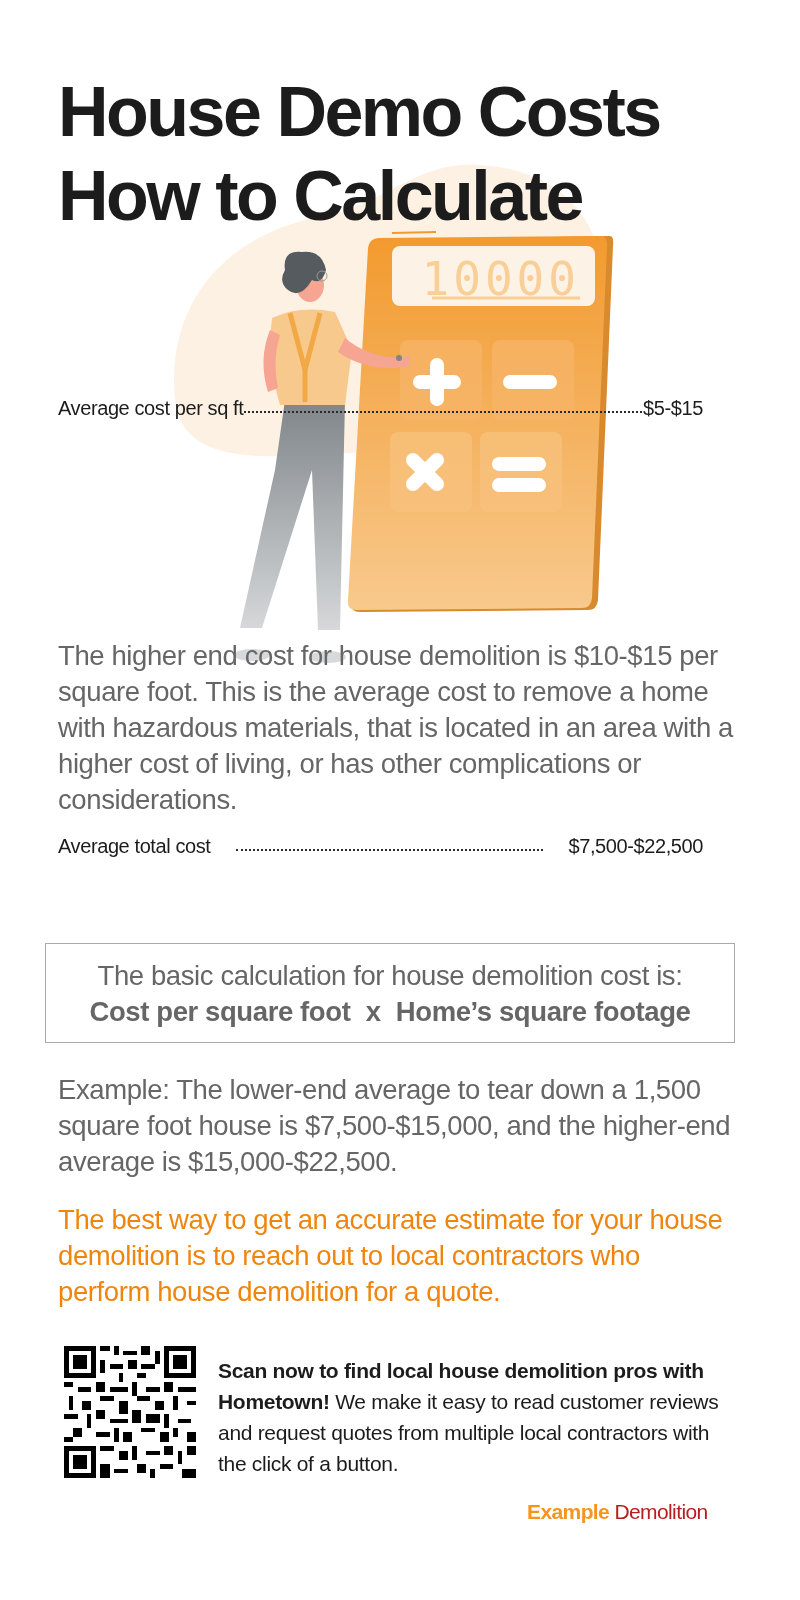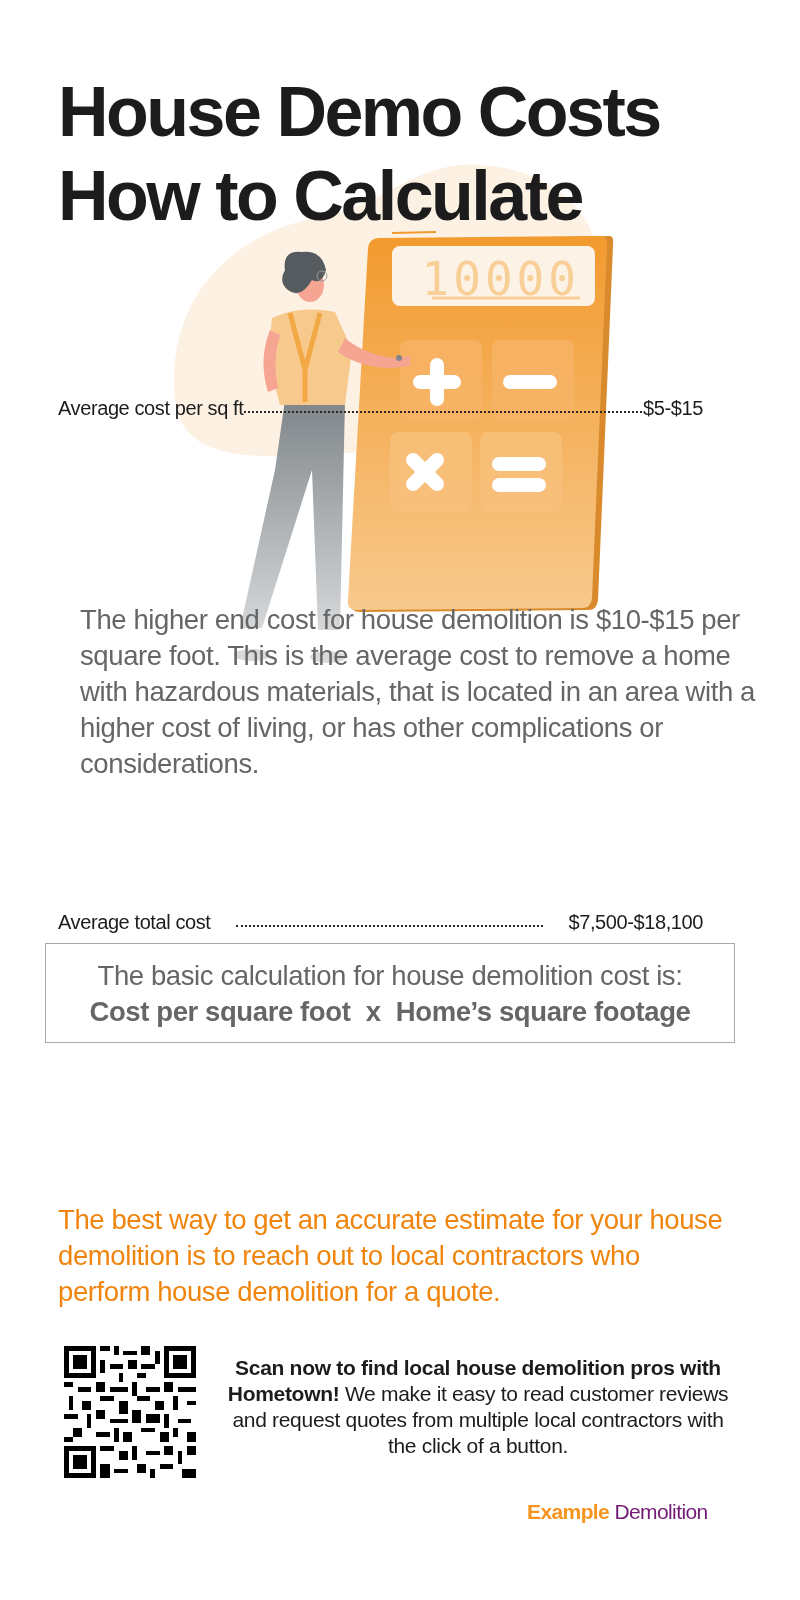--- a/index.html
+++ b/index.html
@@ -43,30 +43,30 @@
     }
     .formula-box .f-intro { position: absolute; left: 0; right: 0; top: 15px; line-height: 34px; }
     .formula-box .f-eq { position: absolute; left: 0; right: 0; top: 51px; line-height: 34px; font-weight: 700; color: #666; }
     .formula-box .f-eq .x { margin: 0 8px; font-weight: 700; }
 
     .qr {
       position: absolute; left: 64px; top: 1346px; width: 132px; height: 132px;
     }
     .scan-text {
       position: absolute; left: 218px; top: 1355px; width: 520px;
-      font-size: 21px; line-height: 26px; color: #1c1c1c; letter-spacing: -0.3px; text-align: center;
+      font-size: 21px; line-height: 31px; color: #1c1c1c; letter-spacing: -0.3px;
     }
     .scan-text b { font-weight: 700; }
 
     .brand {
       position: absolute; left: 527px; top: 1500px;
       font-family: "Liberation Sans", sans-serif; font-size: 21px; letter-spacing: -0.6px;
     }
     .brand .b1 { color: #f7941d; font-weight: 700; }
-    .brand .b2 { color: #701a75; }
+    .brand .b2 { color: #b91c1c; }
   </style>
 </head>
 <body>
 
 <svg class="illustration" viewBox="0 0 800 700" xmlns="http://www.w3.org/2000/svg">
   <defs>
     <linearGradient id="calcGrad" x1="0" y1="0" x2="0" y2="1">
       <stop offset="0" stop-color="#f29a2e"></stop>
       <stop offset="1" stop-color="#f8c98d"></stop>
     </linearGradient>
@@ -132,38 +132,39 @@
     <span>How to Calculate</span>
   </h1>
 
   <div class="stat-row" style="top:397px;">
     <span class="label">Average cost per sq ft</span>
     <span class="dots"></span>
     <span class="value">$5-$15</span>
   </div>
 
 
-  <p class="para" style="top:602px;margin-left:22px;">The higher end cost for house demolition is $10-$15 per square foot. This is the average cost to remove a home with hazardous materials, that is located in an area with a higher cost of living, or has other complications or considerations.</p>
-
-
-  <div class="stat-row" style="top:911px; width:645px;gap:24px;">
+  <p class="para" style="top:638px;">The higher end cost for house demolition is $10-$15 per square foot. This is the average cost to remove a home with hazardous materials, that is located in an area with a higher cost of living, or has other complications or considerations.</p>
+
+
+  <div class="stat-row" style="top:835px; width:645px;gap:24px;">
     <span class="label">Average total cost</span>
     <span class="dots"></span>
-    <span class="value">$7,500-$18,100</span>
+    <span class="value">$7,500-$22,500</span>
   </div>
 
   <div class="formula-box">
     <div class="f-intro">The basic calculation for house demolition cost is:</div>
     <div class="f-eq">
       <span>Cost per square foot</span>
       <span class="x">x</span>
       <span>Home’s square footage</span>
     </div>
   </div>
 
+  <p class="para" style="top:1072px;">Example: The lower-end average to tear down a 1,500 square foot house is $7,500-$15,000, and the higher-end average is $15,000-$22,500.</p>
 
   <p class="para orange" style="top:1202px;">The best way to get an accurate estimate for your house demolition is to reach out to local contractors who perform house demolition for a quote.</p>
 
   <svg class="qr" viewBox="0 0 29 29" shape-rendering="crispEdges" xmlns="http://www.w3.org/2000/svg">
     <rect width="29" height="29" fill="#fff"></rect>
 
     <g fill="#000">
       <rect x="0" y="0" width="7" height="7"></rect>
         <rect x="22" y="0" width="7" height="7"></rect>
         <rect x="0" y="22" width="7" height="7"></rect>

